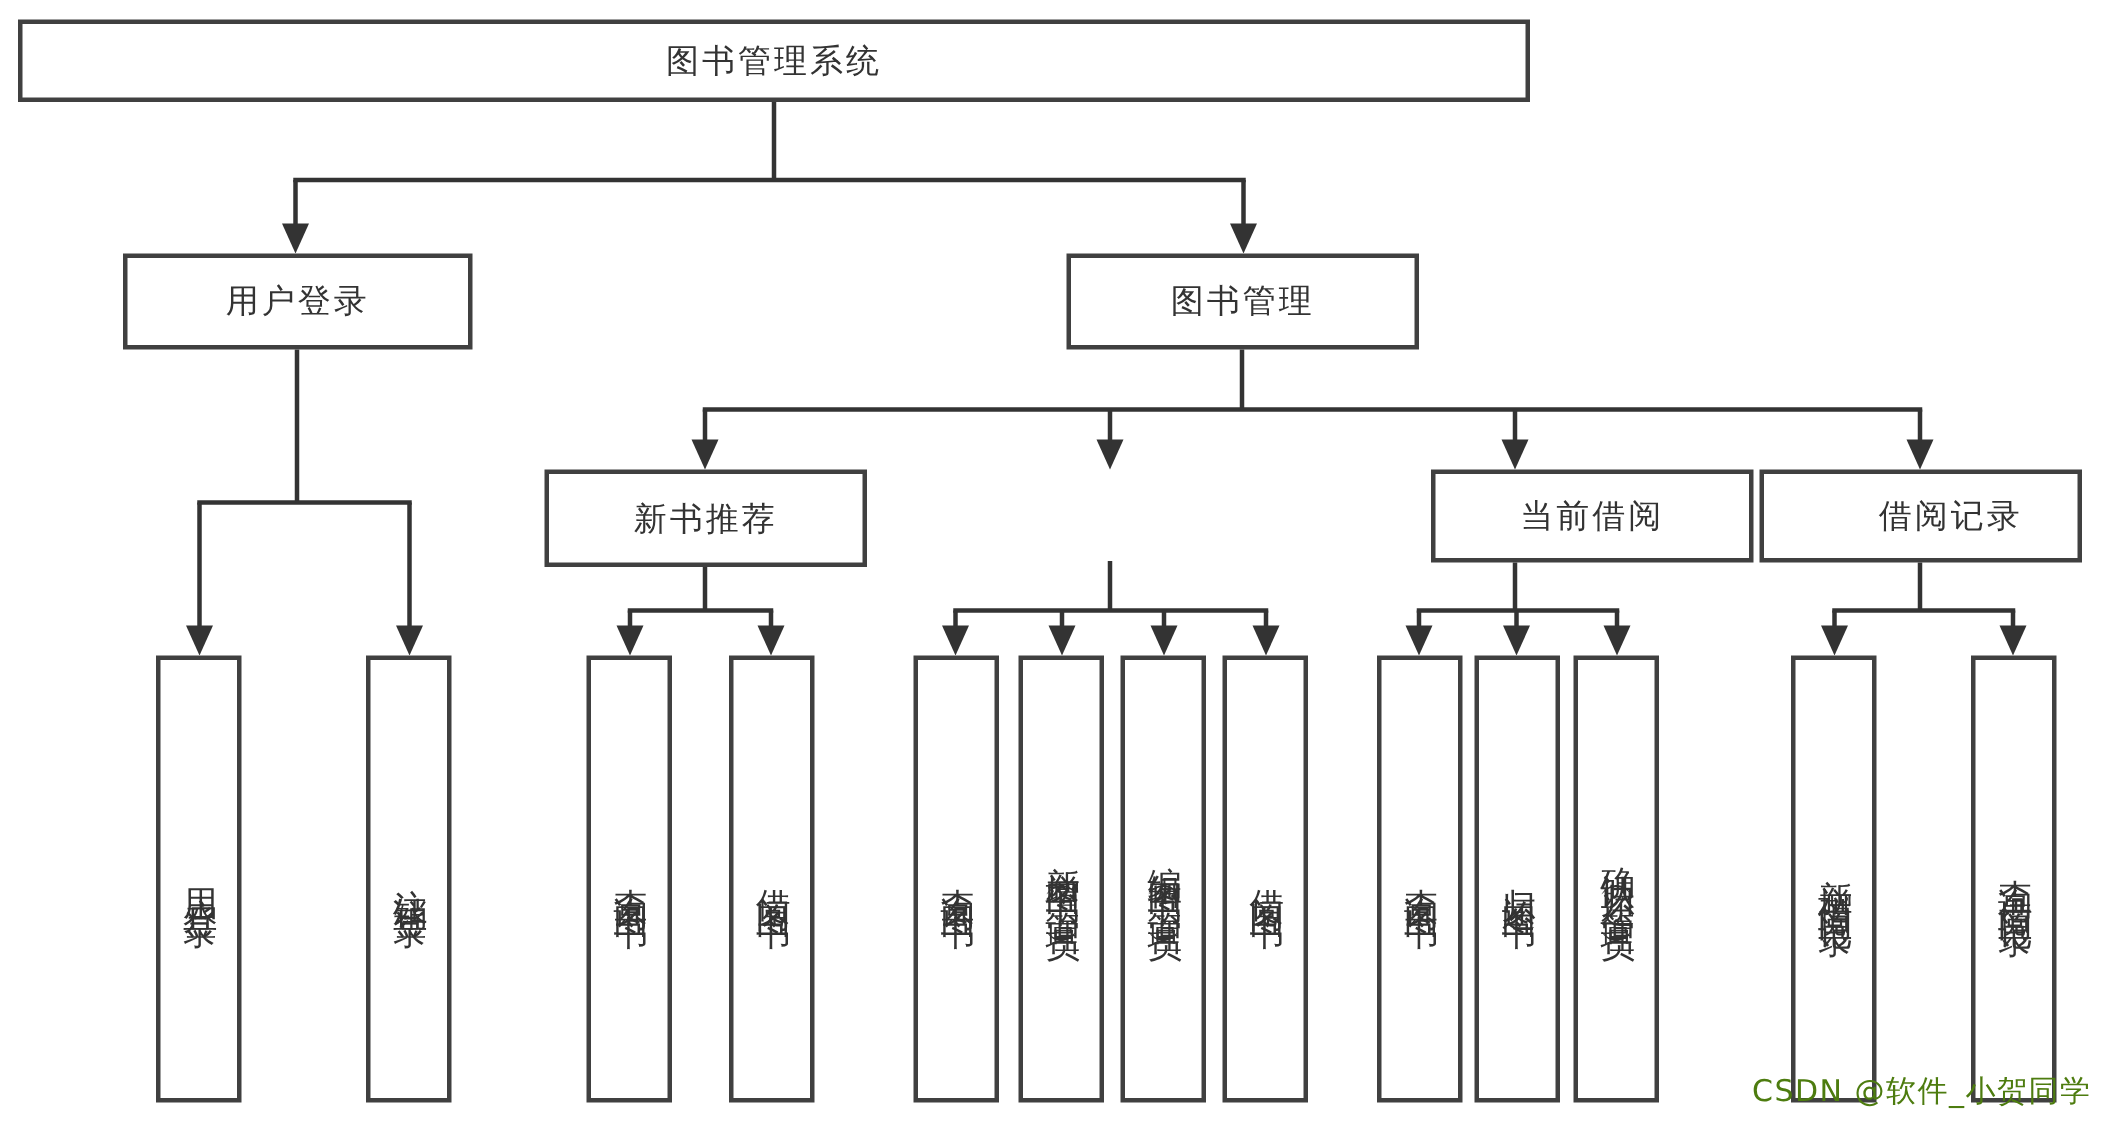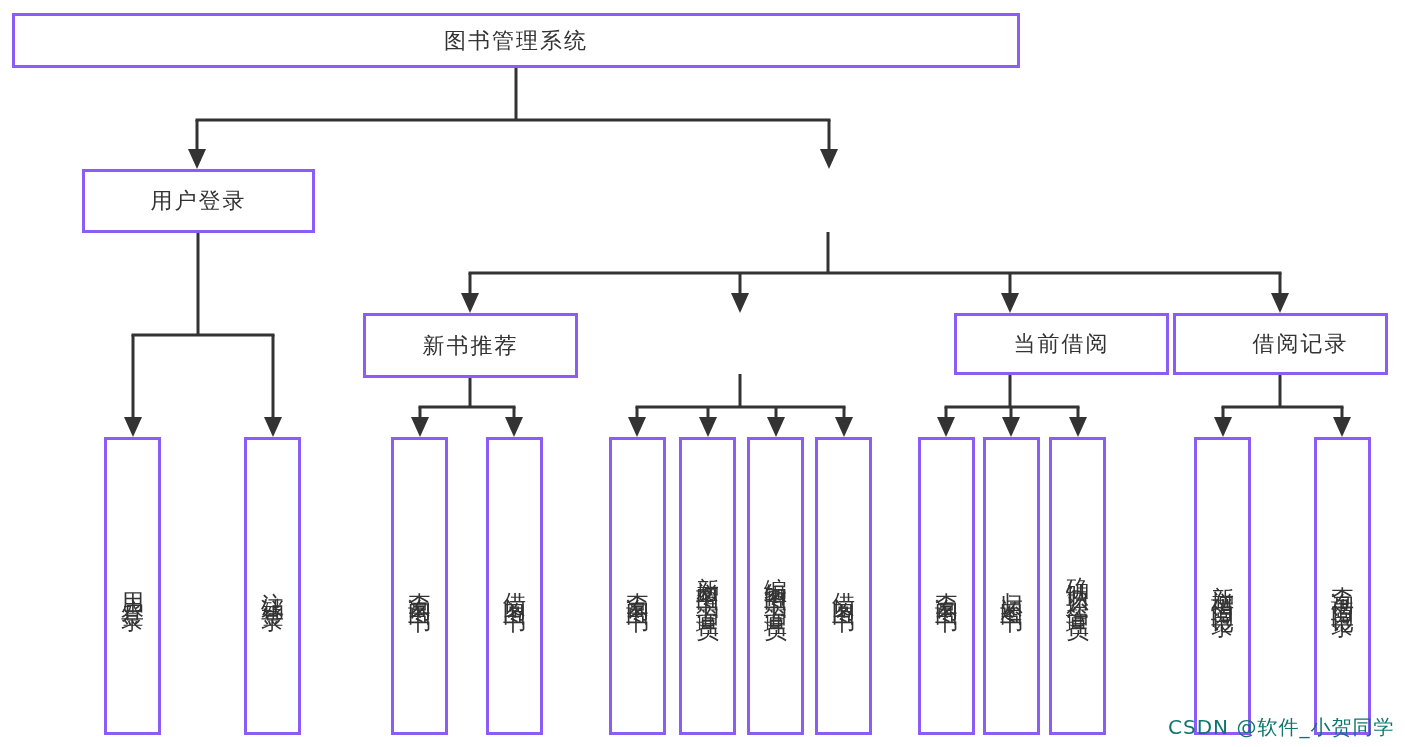--- a/index.html
+++ b/index.html
@@ -17,21 +17,21 @@
   }
   .connectors {
     position: absolute;
     left: 0;
     top: 0;
     z-index: 0;
   }
   .box {
     position: absolute;
     box-sizing: border-box;
-    border: 3px solid #8b5cf6;
+    border: 3px solid #404040;
     background: #ffffff;
     color: #333333;
     display: flex;
     align-items: center;
     justify-content: center;
     z-index: 1;
   }
   .hbox {
     font-size: 22px;
     letter-spacing: 2px;
@@ -45,21 +45,21 @@
     text-orientation: mixed;
     font-size: 23px;
     letter-spacing: 6px;
     line-height: 1;
   }
   .watermark {
     position: absolute;
     left: 1168px;
     top: 714px;
     font-size: 20px;
-    color: #0f766e;
+    color: #4d7c0f;
     letter-spacing: 1px;
     white-space: nowrap;
     z-index: 2;
   }
 </style>
 </head>
 <body>
 
 <div class="stage">
 
@@ -121,20 +121,21 @@
     <line x1="1221.5" y1="407" x2="1343.5" y2="407"></line>
     <line x1="1223" y1="407" x2="1223" y2="420"></line>
     <line x1="1342" y1="407" x2="1342" y2="420"></line>
     <polygon points="1214,417 1232,417 1223,437" stroke="none"></polygon>
     <polygon points="1333,417 1351,417 1342,437" stroke="none"></polygon>
   </svg>
 
   <div class="box hbox" style="left:12px; top:13px; width:1008px; height:55px;">图书管理系统</div>
 
   <div class="box hbox" style="left:82px; top:169px; width:233px; height:64px;">用户登录</div>
+  <div class="box hbox" style="left:711px; top:169px; width:235px; height:64px;">图书管理</div>
 
   <div class="box hbox" style="left:363px; top:313px; width:215px; height:65px;">新书推荐</div>
   <div class="box hbox" style="left:954px; top:313px; width:215px; height:62px;">当前借阅</div>
   <div class="box hbox" style="left:1173px; top:313px; width:215px; height:62px;padding-left:40px;">借阅记录</div>
 
   <div class="box vbox" style="left:104px;">用户登录</div>
   <div class="box vbox" style="left:244px;">注销登录</div>
 
   <div class="box vbox" style="left:391px;">查询图书</div>
   <div class="box vbox" style="left:486px;">借阅图书</div>

